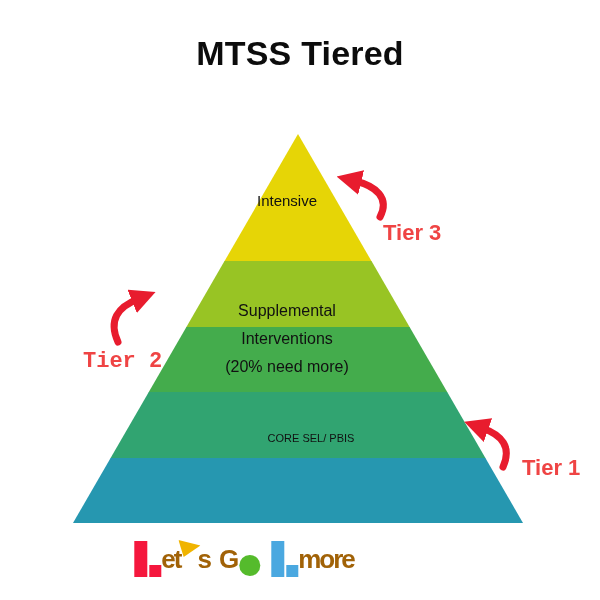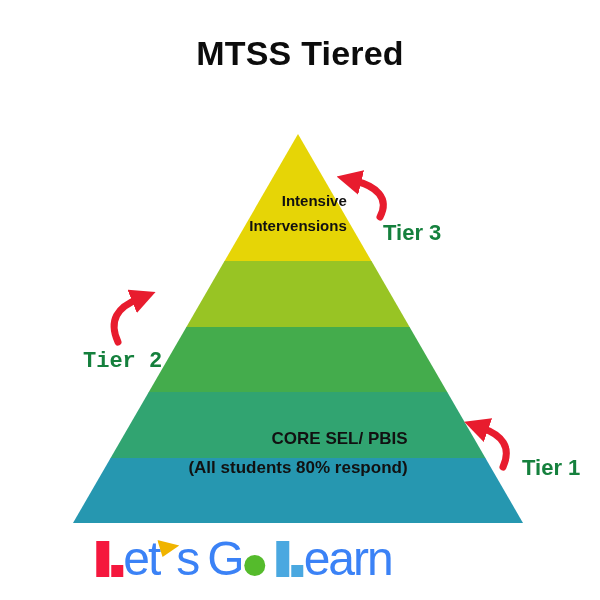--- a/index.html
+++ b/index.html
@@ -18,45 +18,45 @@
     text-align:center;
     font-size:34px; line-height:39px; font-weight:700;
     color:#0c0c0c; letter-spacing:0.2px;
   }
 
   
   .pyramid-svg { position:absolute; left:0; top:0; }
 
   
   .tier-text {
-    position:absolute; left:298px; transform:translateX(-50%);
-    text-align:right; color:#111; font-weight:700; white-space:nowrap;
+    position:absolute; left:287px; transform:translateX(-50%);
+    text-align:center; color:#111; font-weight:400; white-space:nowrap;
   }
   .tier-text.t3 { top:188px; font-size:15px; line-height:25px; }
   .tier-text.t2 { top:297px; font-size:16px; line-height:28px; }
-  .tier-text.t1 { top:424px; font-size:17px; line-height:29px; }
+  .tier-text.t1 { top:424px; font-size:11px; line-height:29px;margin-left:24px; }
 
   
   .tier-label {
-    position:absolute; color:#15803d; font-weight:700;
+    position:absolute; color:#ef4444; font-weight:700;
     font-size:22px; line-height:24px; white-space:nowrap;
   }
   .tier-label.l3 { left:383px; top:221px; }
   .tier-label.l2 { left:83px;  top:350px;font-family:Liberation Mono, monospace; }
   .tier-label.l1 { left:522px; top:456px; }
 
   
   .logo {
     position:absolute; top:539px; left:50%; transform:translateX(-50%);
     display:flex; align-items:flex-end; height:38px;
     color:#121212;
   }
   .logo-word {
-    font-size:48px; font-weight:400; letter-spacing:-2px;
-    line-height:36px; color:#3b82f6;
+    font-size:26px; font-weight:700; letter-spacing:-2px;
+    line-height:36px; color:#a16207;
   }
   .logo-L { position:relative; width:27px; height:36px; flex:0 0 auto; }
   .logo-L .bar { position:absolute; left:0; top:0; width:13px; height:36px; }
   .logo-L .dot { position:absolute; right:0; bottom:0; width:12px; height:12px; }
   .logo-L.red  .bar, .logo-L.red  .dot { background:#f5173d; }
   .logo-L.blue .bar, .logo-L.blue .dot { background:#4aa8e0; }
   .logo-L.blue { margin-left:9px; }
   .apostrophe {
     width:22px; height:18px; align-self:flex-start;
     margin:0 -3px 0 -2px; background:#f0b400;
@@ -91,43 +91,46 @@
     <polygon points="148.8,392 447.2,392 485.7,458.5 110.3,458.5" fill="#31a471"></polygon>
     <polygon points="110.6,458 485.4,458 523,523 73,523" fill="#2697b0"></polygon>
 
     <path d="M380,217 C390,198 376,186 355,181" fill="none" stroke-width="7" stroke-linecap="round" marker-end="url(#arrowhead)" stroke="#e81c2e"></path>
     <path d="M118,342 C108,320 118,307 138,299" fill="none" stroke-width="7" stroke-linecap="round" marker-end="url(#arrowhead)" stroke="#e81c2e"></path>
     <path d="M503,467 C512,447 502,435 482,428" fill="none" stroke-width="7" stroke-linecap="round" marker-end="url(#arrowhead)" stroke="#e81c2e"></path>
   </svg>
 
   <div class="tier-text t3">
     <div>Intensive</div>
-    <div>Intervensions</div>
   </div>
 
+  <div class="tier-text t2">
+    <div>Supplemental</div>
+    <div>Interventions</div>
+    <div>(20% need more)</div>
+  </div>
 
   <div class="tier-text t1">
     <div>CORE SEL/ PBIS</div>
-    <div>(All students 80% respond)</div>
   </div>
 
   <div class="tier-label l3">Tier 3</div>
   <div class="tier-label l2">Tier 2</div>
   <div class="tier-label l1">Tier 1</div>
 
   <div class="logo">
     <div class="logo-L red">
       <div class="bar"></div>
       <div class="dot"></div>
     </div>
     <span class="logo-word">et</span>
     <div class="apostrophe"></div>
     <span class="logo-word">s</span>
     <span class="logo-word logo-g">G</span>
     <div class="logo-o"></div>
     <div class="logo-L blue">
       <div class="bar"></div>
       <div class="dot"></div>
     </div>
-    <span class="logo-word">earn</span>
+    <span class="logo-word">more</span>
   </div>
 
 </div>
 
 </body></html>

